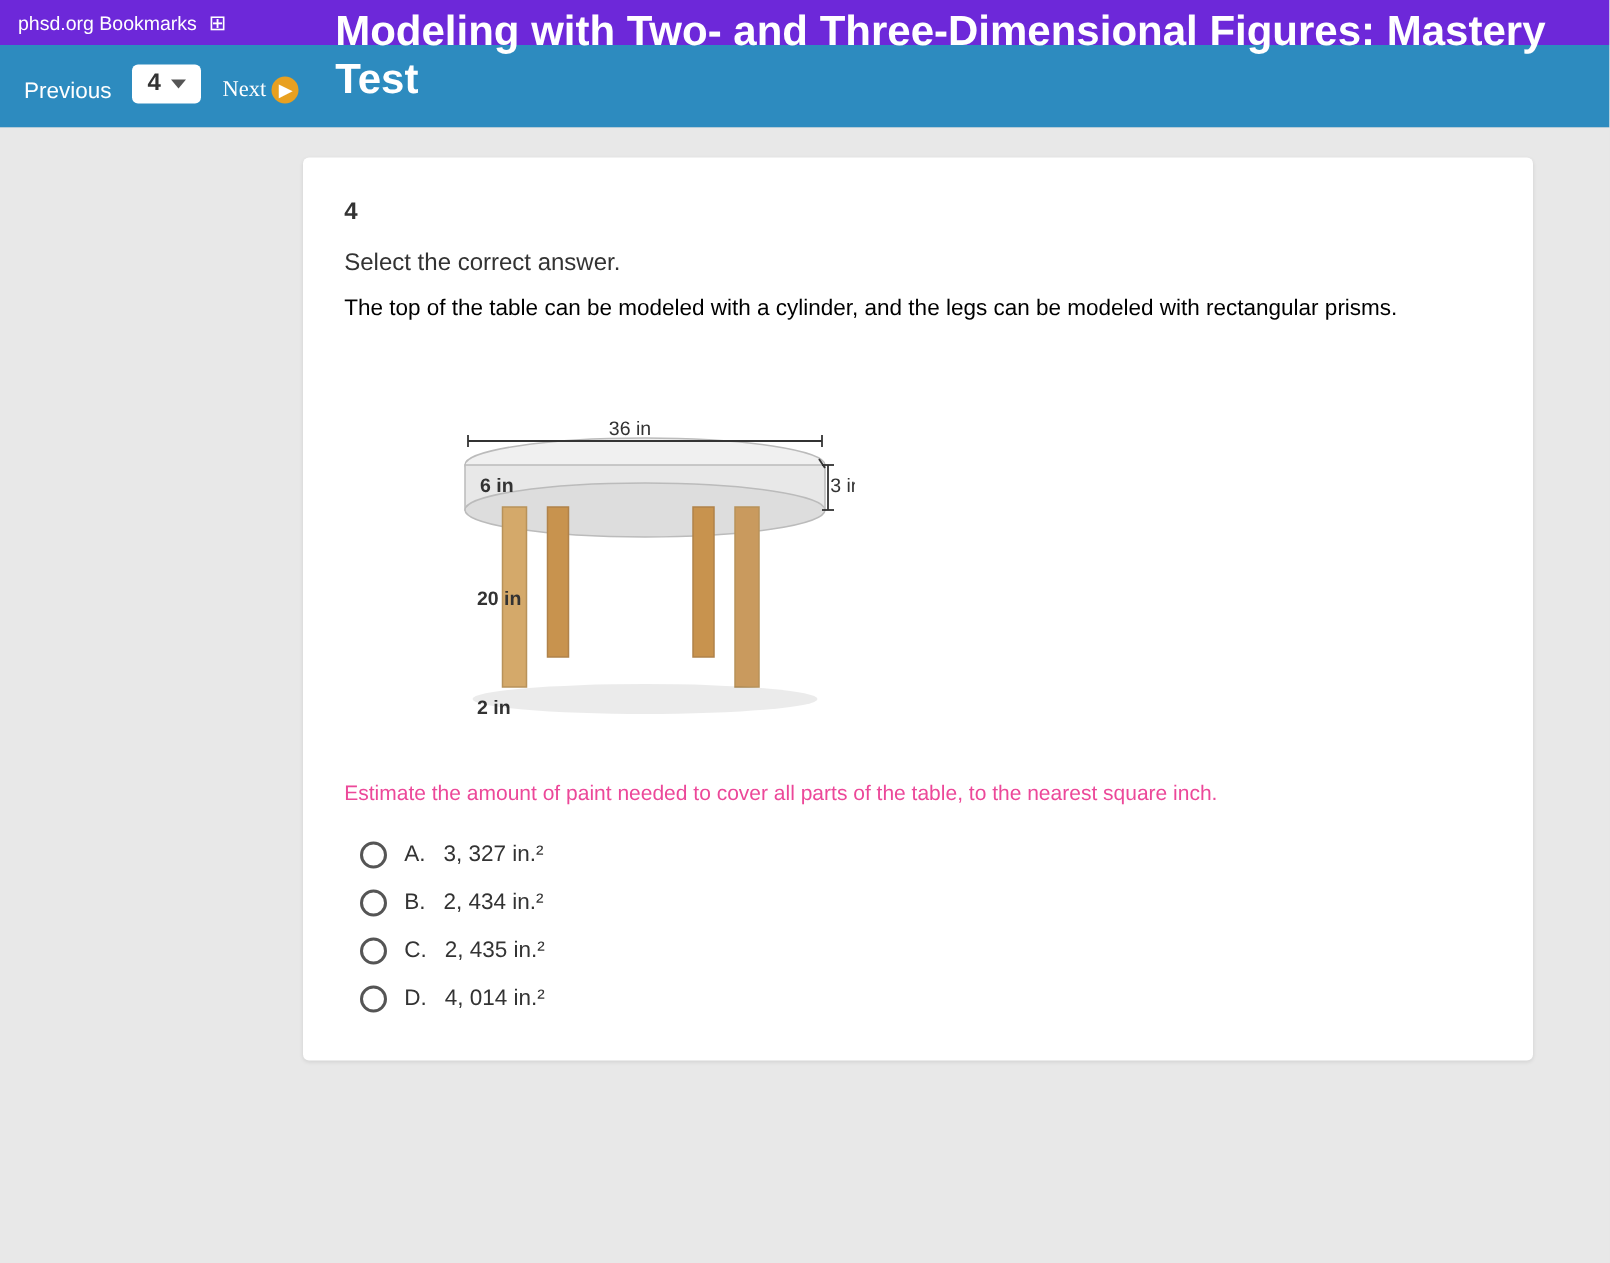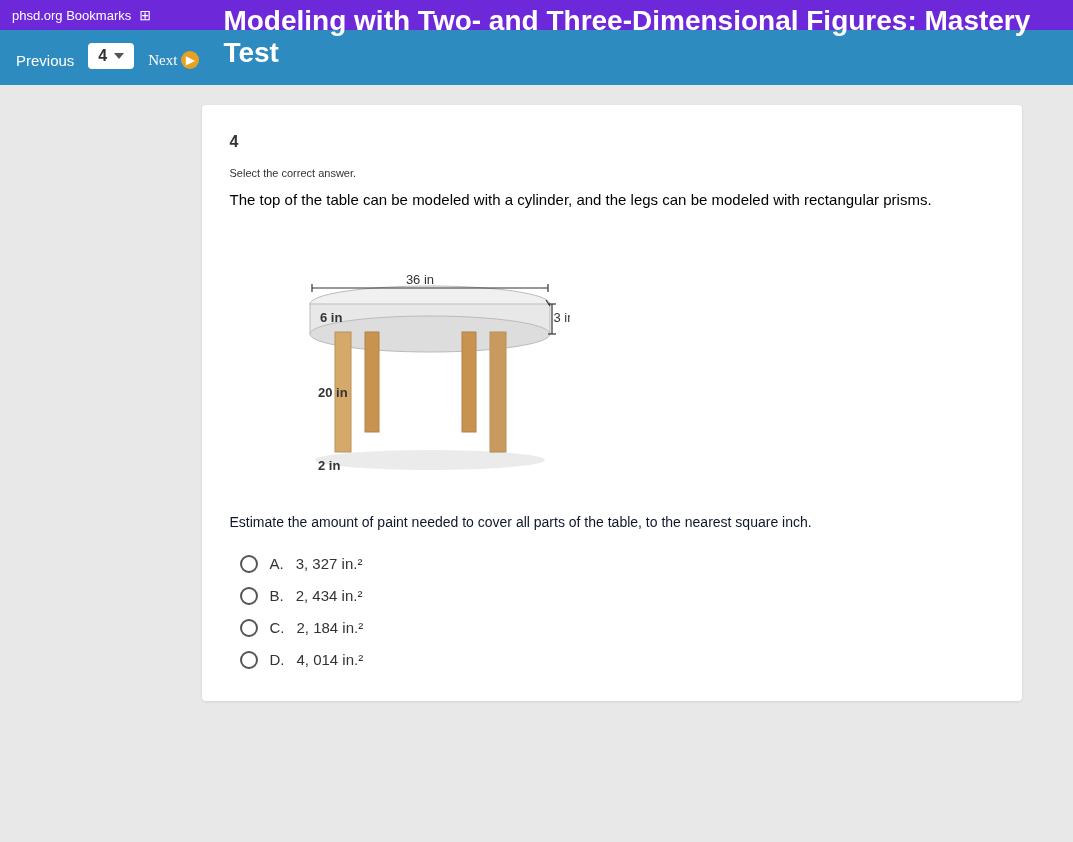--- a/index.html
+++ b/index.html
@@ -93,21 +93,21 @@
     }
 
     .question-number {
       font-size: 16px;
       font-weight: bold;
       color: #333;
       margin-bottom: 16px;
     }
 
     .question-instruction {
-      font-size: 11px;
+      font-size: 16px;
       color: #333;
       margin-bottom: 10px;
     }
 
     .question-text {
       font-size: 15px;
       color: #000000;
       margin-bottom: 20px;
       line-height: 1.5;
     }
@@ -119,21 +119,21 @@
     }
 
     
     .table-drawing {
       width: 340px;
       height: 280px;
     }
 
     .estimate-text {
       font-size: 14px;
-      color: #0f172a;
+      color: #ec4899;
       margin-bottom: 22px;
       line-height: 1.5;
     }
 
     
     .answer-choices {
       display: flex;
       flex-direction: column;
       gap: 14px;
       padding-left: 10px;
@@ -275,21 +275,21 @@
 
       <div class="answer-choice">
         <div class="radio-circle"></div>
         <span class="choice-label">B.</span>
         <span class="choice-value">2, 434 in.²</span>
       </div>
 
       <div class="answer-choice">
         <div class="radio-circle"></div>
         <span class="choice-label">C.</span>
-        <span class="choice-value">2, 184 in.²</span>
+        <span class="choice-value">2, 435 in.²</span>
       </div>
 
       <div class="answer-choice">
         <div class="radio-circle"></div>
         <span class="choice-label">D.</span>
         <span class="choice-value">4, 014 in.²</span>
       </div>
 
     </div>
 

